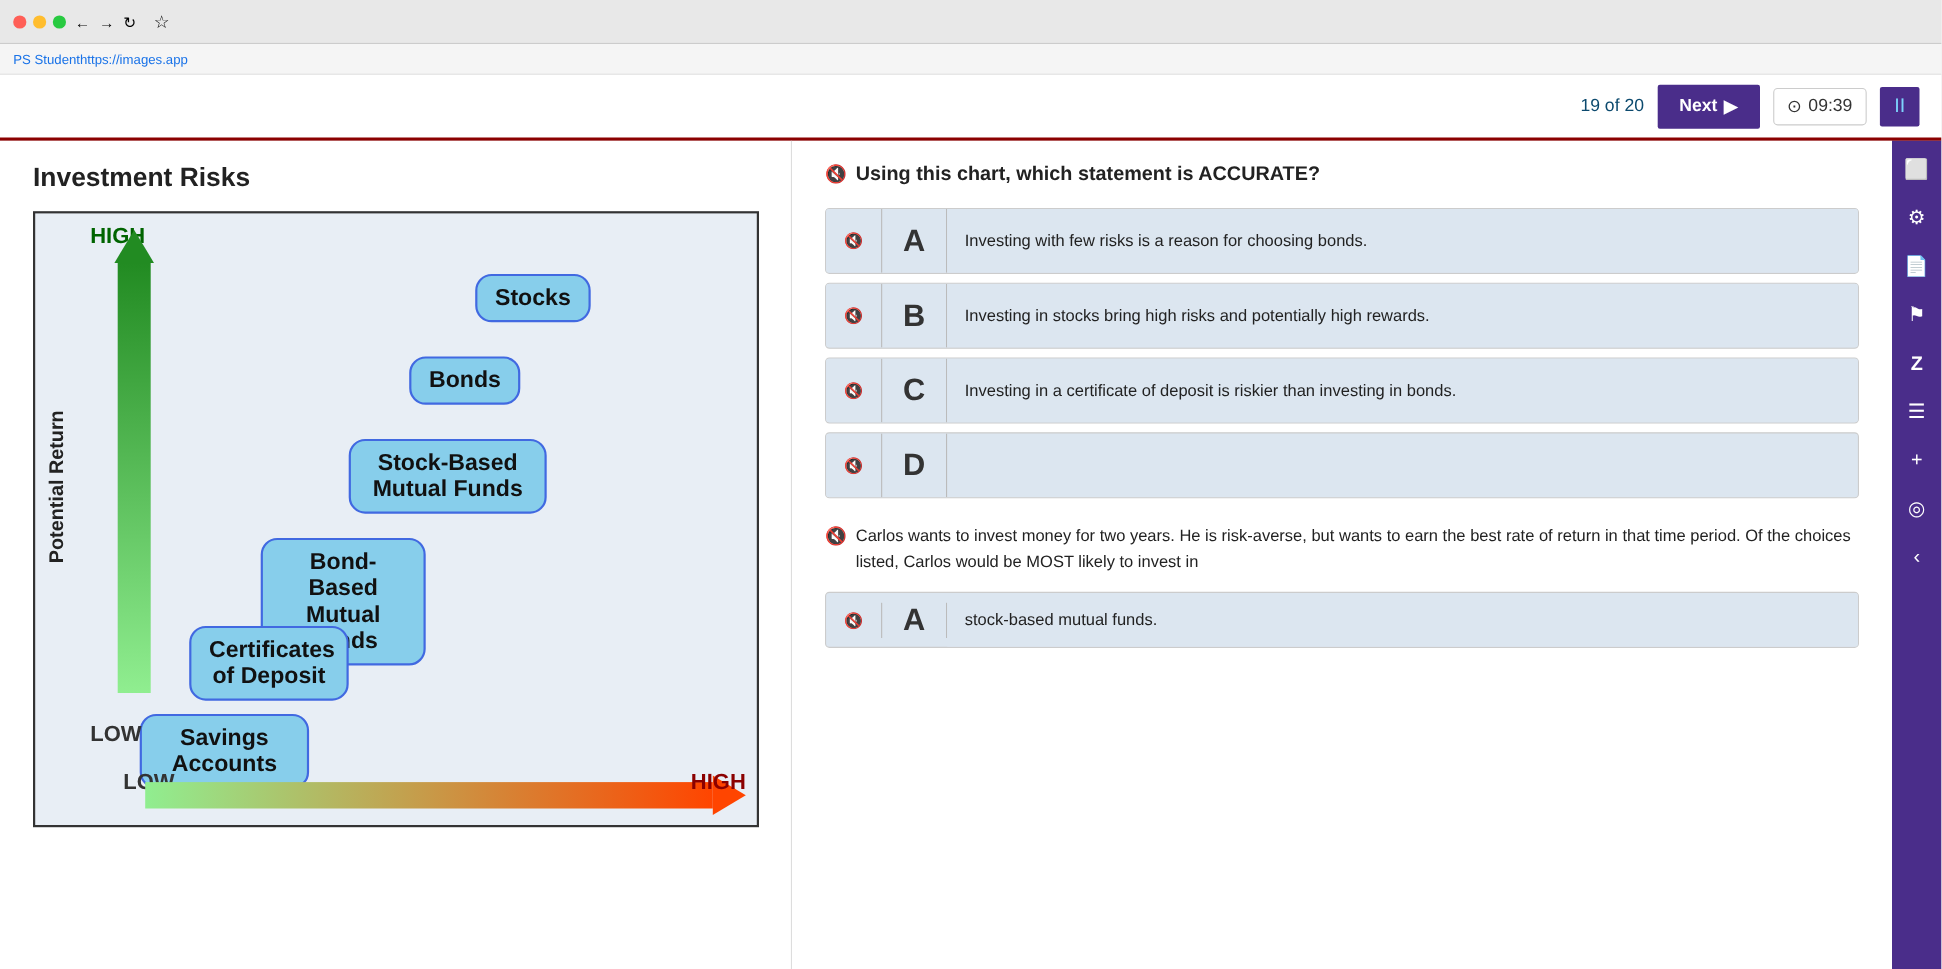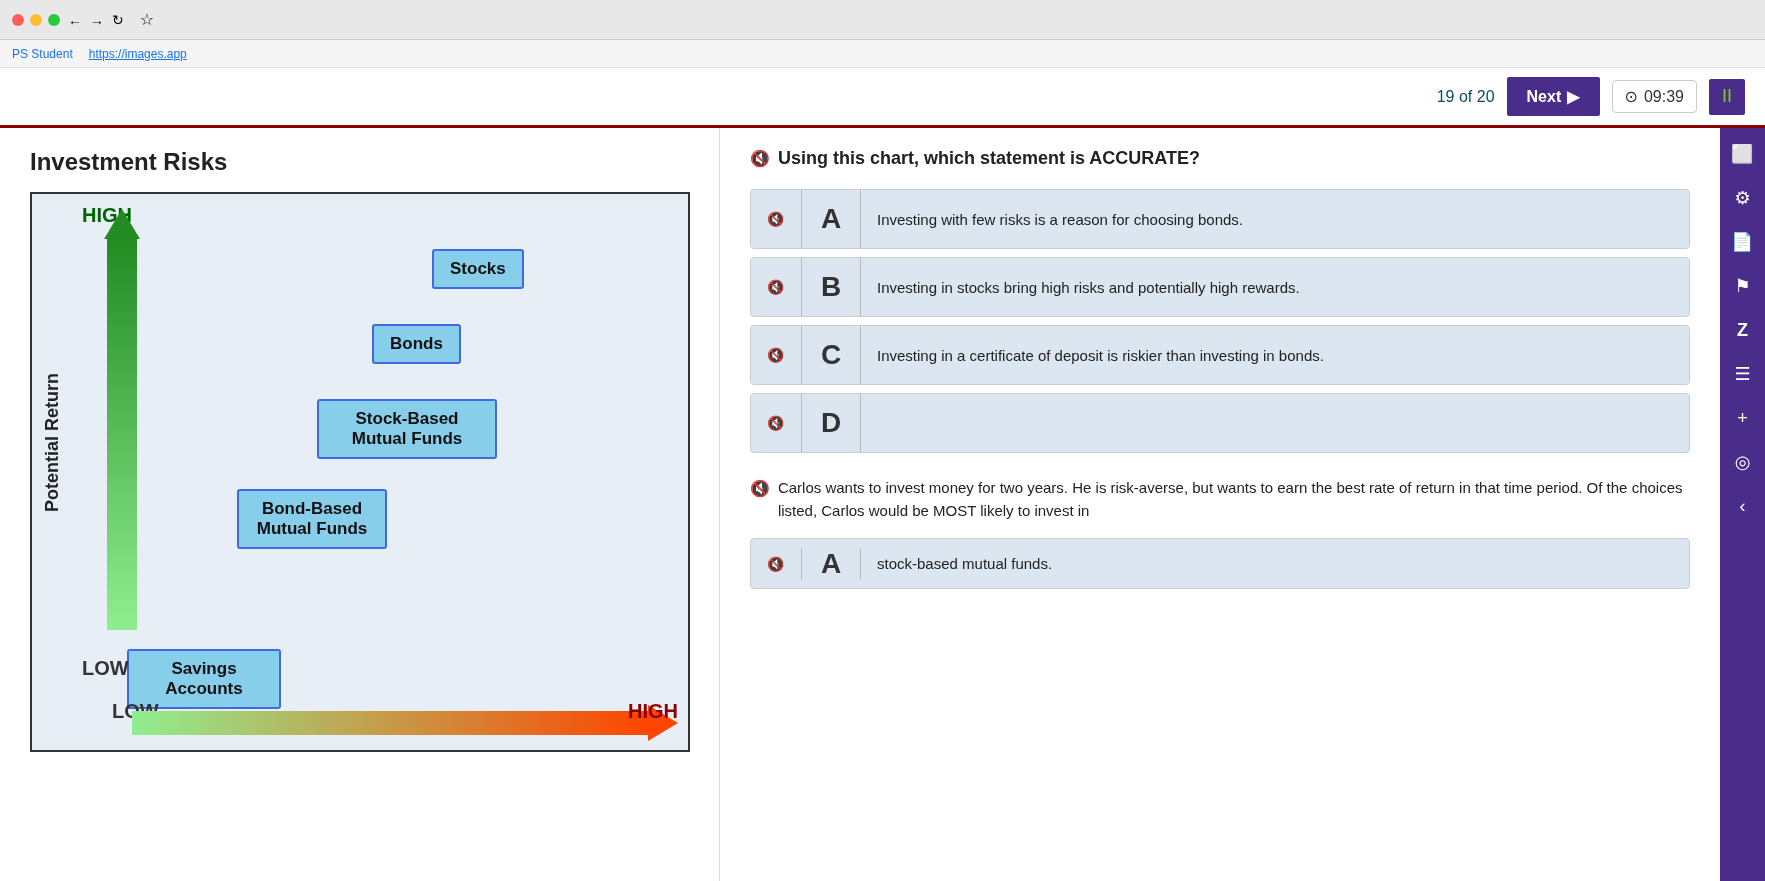--- a/index.html
+++ b/index.html
@@ -32,21 +32,20 @@
       border: 1px solid #ccc;
       border-radius: 12px;
       padding: 4px 12px;
       font-size: 12px;
       color: #333;
     }
     .bookmarks-bar {
       background: #f5f5f5;
       padding: 4px 12px;
       display: flex;
-      gap: 16px;
       font-size: 12px;
       color: #1a73e8;
       border-bottom: 1px solid #ddd;
       height: 28px;
       align-items: center;
     }
 
     
     .top-nav {
       background: white;
@@ -81,21 +80,21 @@
       align-items: center;
       gap: 6px;
       font-size: 16px;
       color: #333;
       border: 1px solid #ccc;
       padding: 6px 12px;
       border-radius: 4px;
     }
     .pause-btn {
       background: #4a2d8a;
-      color: #84cc16;
+      color: #7dd3fc;
       border: none;
       width: 36px;
       height: 36px;
       font-size: 18px;
       cursor: pointer;
       display: flex;
       align-items: center;
       justify-content: center;
       border-radius: 2px;
     }
@@ -190,23 +189,23 @@
       width: 30px;
       flex: 1;
       background: linear-gradient(to top, #90EE90, #228B22);
     }
 
     
     .investment-box {
       position: absolute;
       background: #87CEEB;
       border: 2px solid #4169E1;
-      border-radius: 3px;
+      border-radius: 15px;
       padding: 8px 16px;
-      font-size: 17px;
+      font-size: 21px;
       font-weight: bold;
       color: #111;
       text-align: center;
       white-space: nowrap;
     }
 
     
     .chart-bottom {
       height: 60px;
       display: flex;
@@ -383,21 +382,21 @@
   <div style="display:flex;gap:8px;align-items:center;margin-right:8px;">
     <span style="font-size:14px;cursor:pointer;">←</span>
     <span style="font-size:14px;cursor:pointer;">→</span>
     <span style="font-size:14px;cursor:pointer;">↻</span>
   </div>
   <span style="font-size:16px;cursor:pointer;">☆</span>
 </div>
 
 <div class="bookmarks-bar">
   <span style="cursor:pointer;">PS Student</span>
-  <span style="cursor:pointer;text-decoration:underline;">https://images.app</span>
+  <span style="cursor:pointer;">https://images.app</span>
 </div>
 
 <div class="top-nav">
   <span class="question-counter">19 of 20</span>
   <button class="next-btn">
     <span>Next</span>
     <span>▶</span>
   </button>
   <div class="timer">
     <span>⊙</span>
@@ -419,20 +418,21 @@
 
           <div class="green-arrow">
             <div class="arrow-head-up"></div>
             <div class="arrow-shaft"></div>
           </div>
 
           <div class="investment-box" style="top:55px;left:360px;">Stocks</div>
           <div class="investment-box" style="top:130px;left:300px;">Bonds</div>
           <div class="investment-box" style="top:205px;left:245px;white-space:normal;width:180px;">Stock-Based<br>Mutual Funds</div>
           <div class="investment-box" style="top:295px;left:165px;white-space:normal;width:150px;">Bond-Based<br>Mutual Funds</div>
+          <div class="investment-box" style="top:375px;left:100px;white-space:normal;width:145px;">Certificates<br>of Deposit</div>
           <div class="investment-box" style="top:455px;left:55px;white-space:normal;width:154px;">Savings<br>Accounts</div>
 
           <div class="low-label-y">LOW</div>
         </div>
       </div>
 
       <div class="chart-bottom">
         <div class="x-axis-low">LOW</div>
         <div class="red-arrow-container">
           <div class="red-arrow-shaft"></div>

